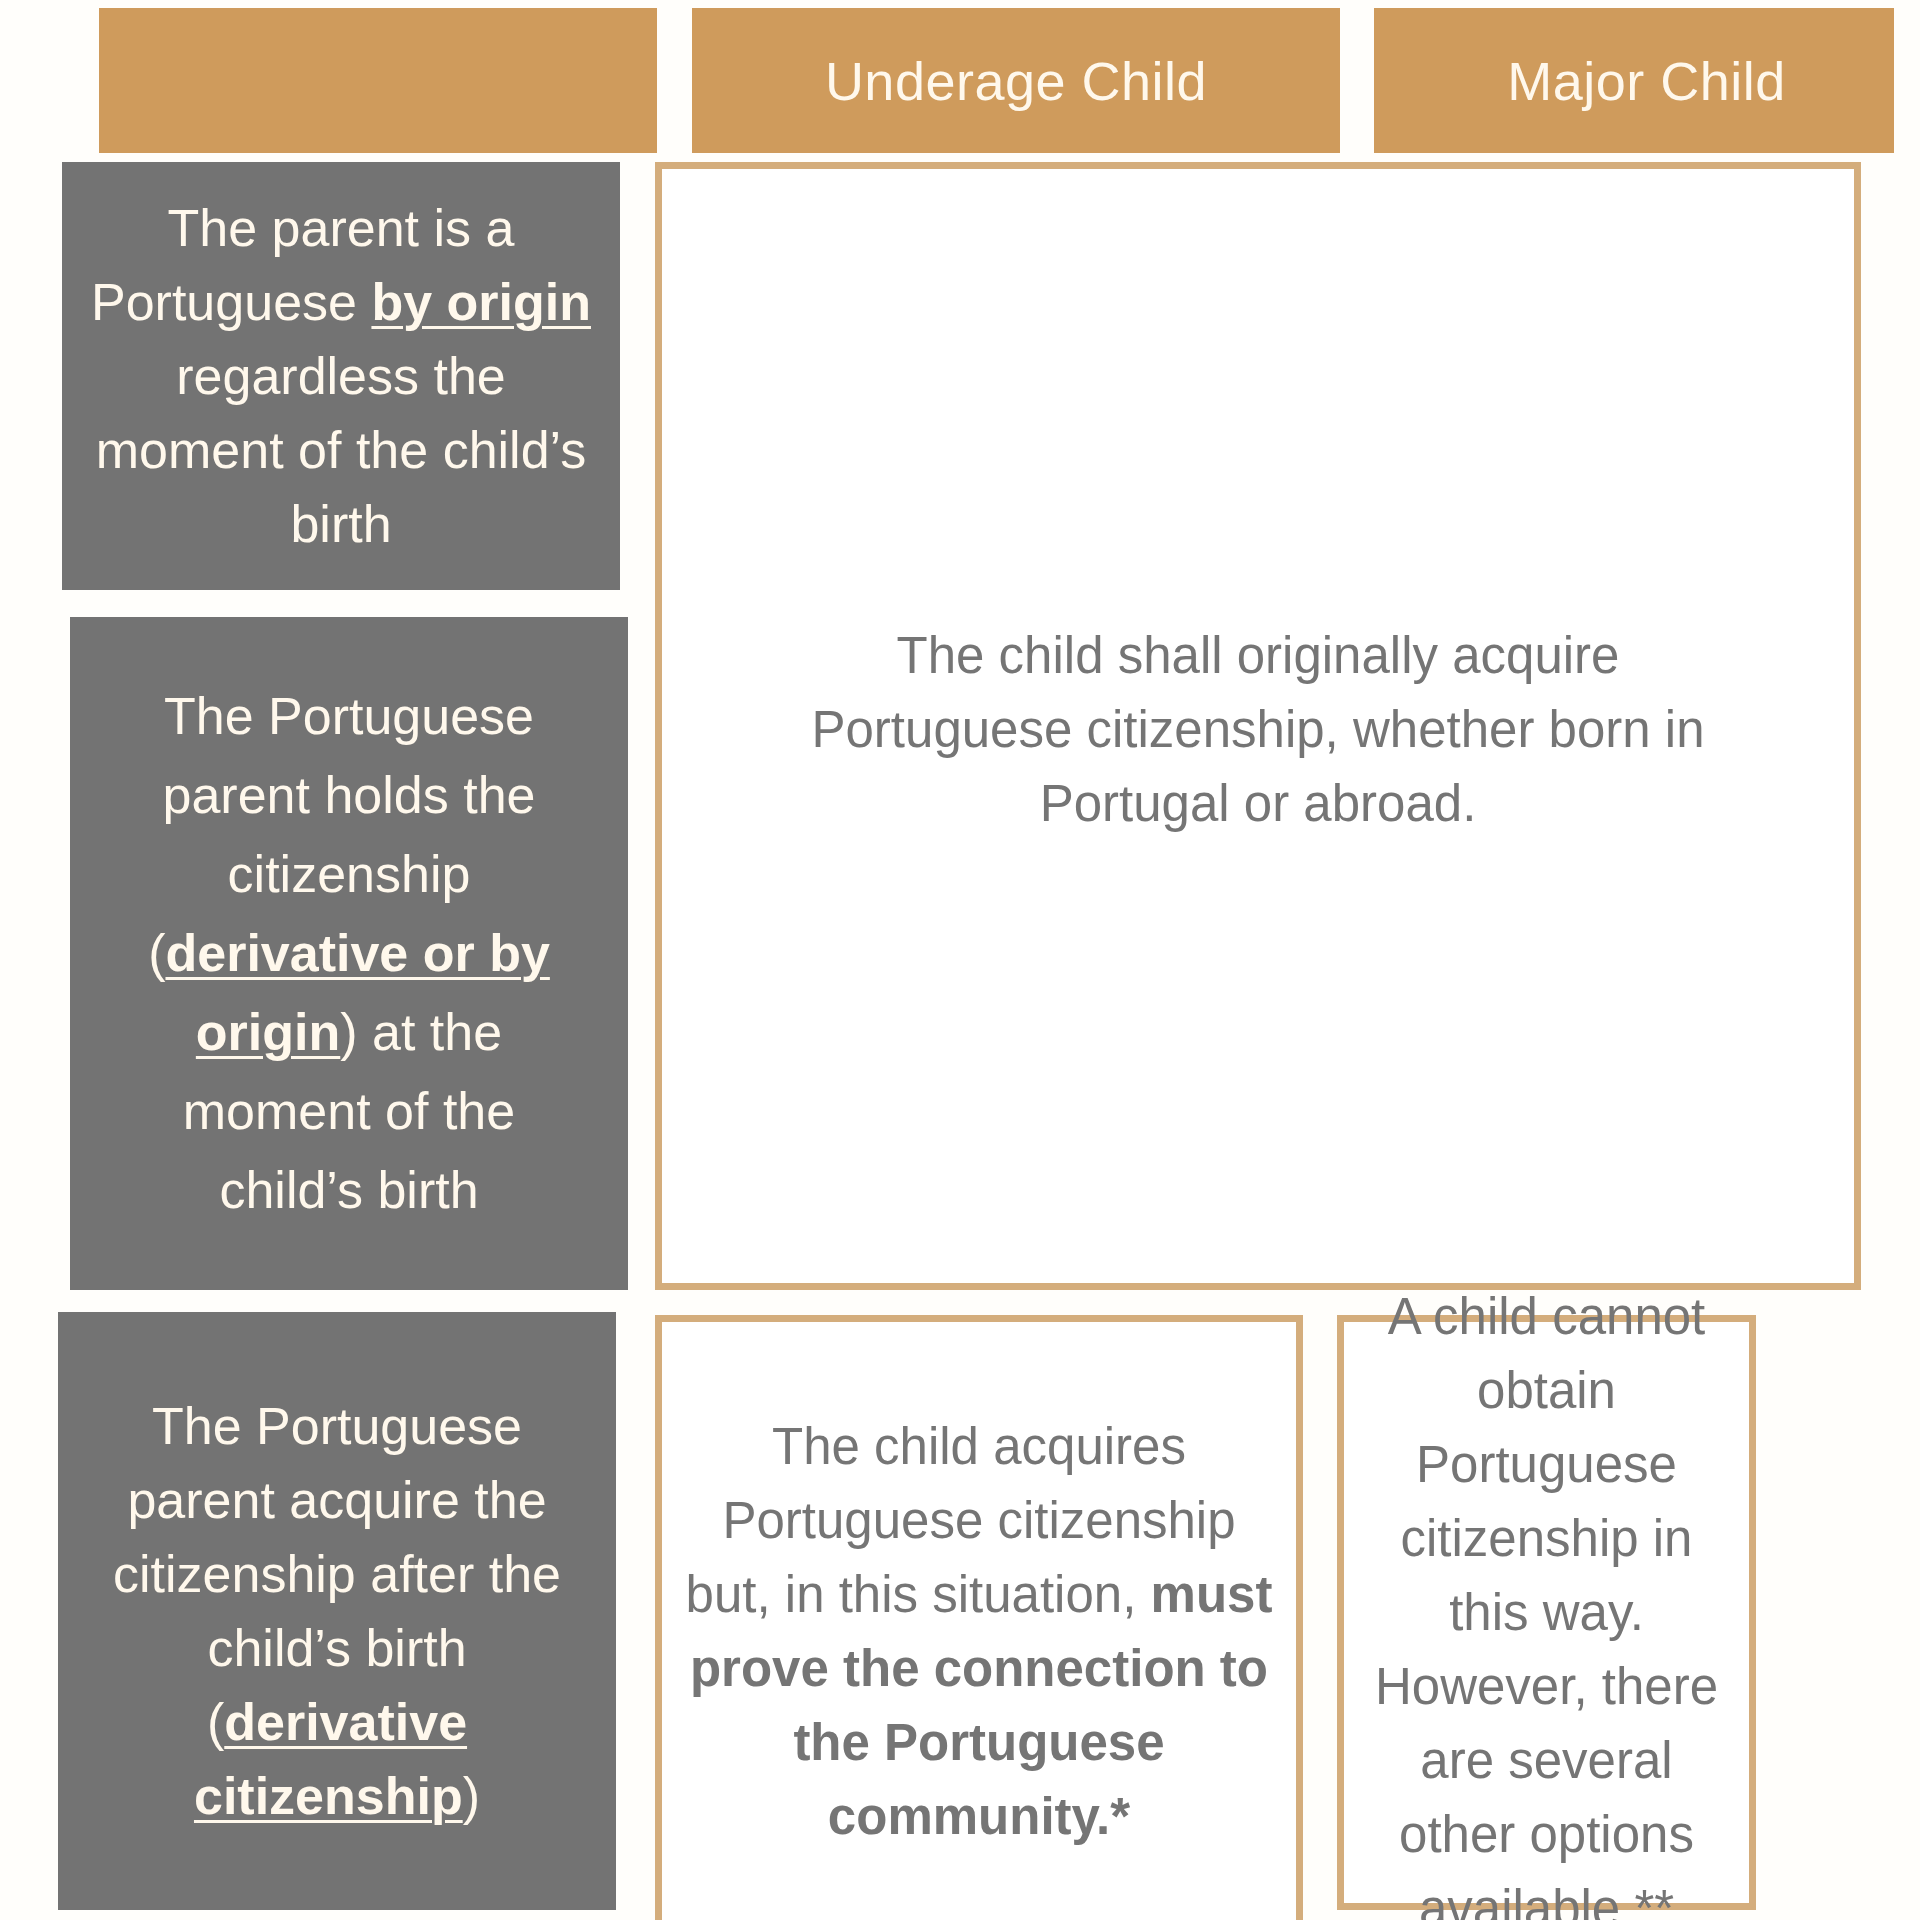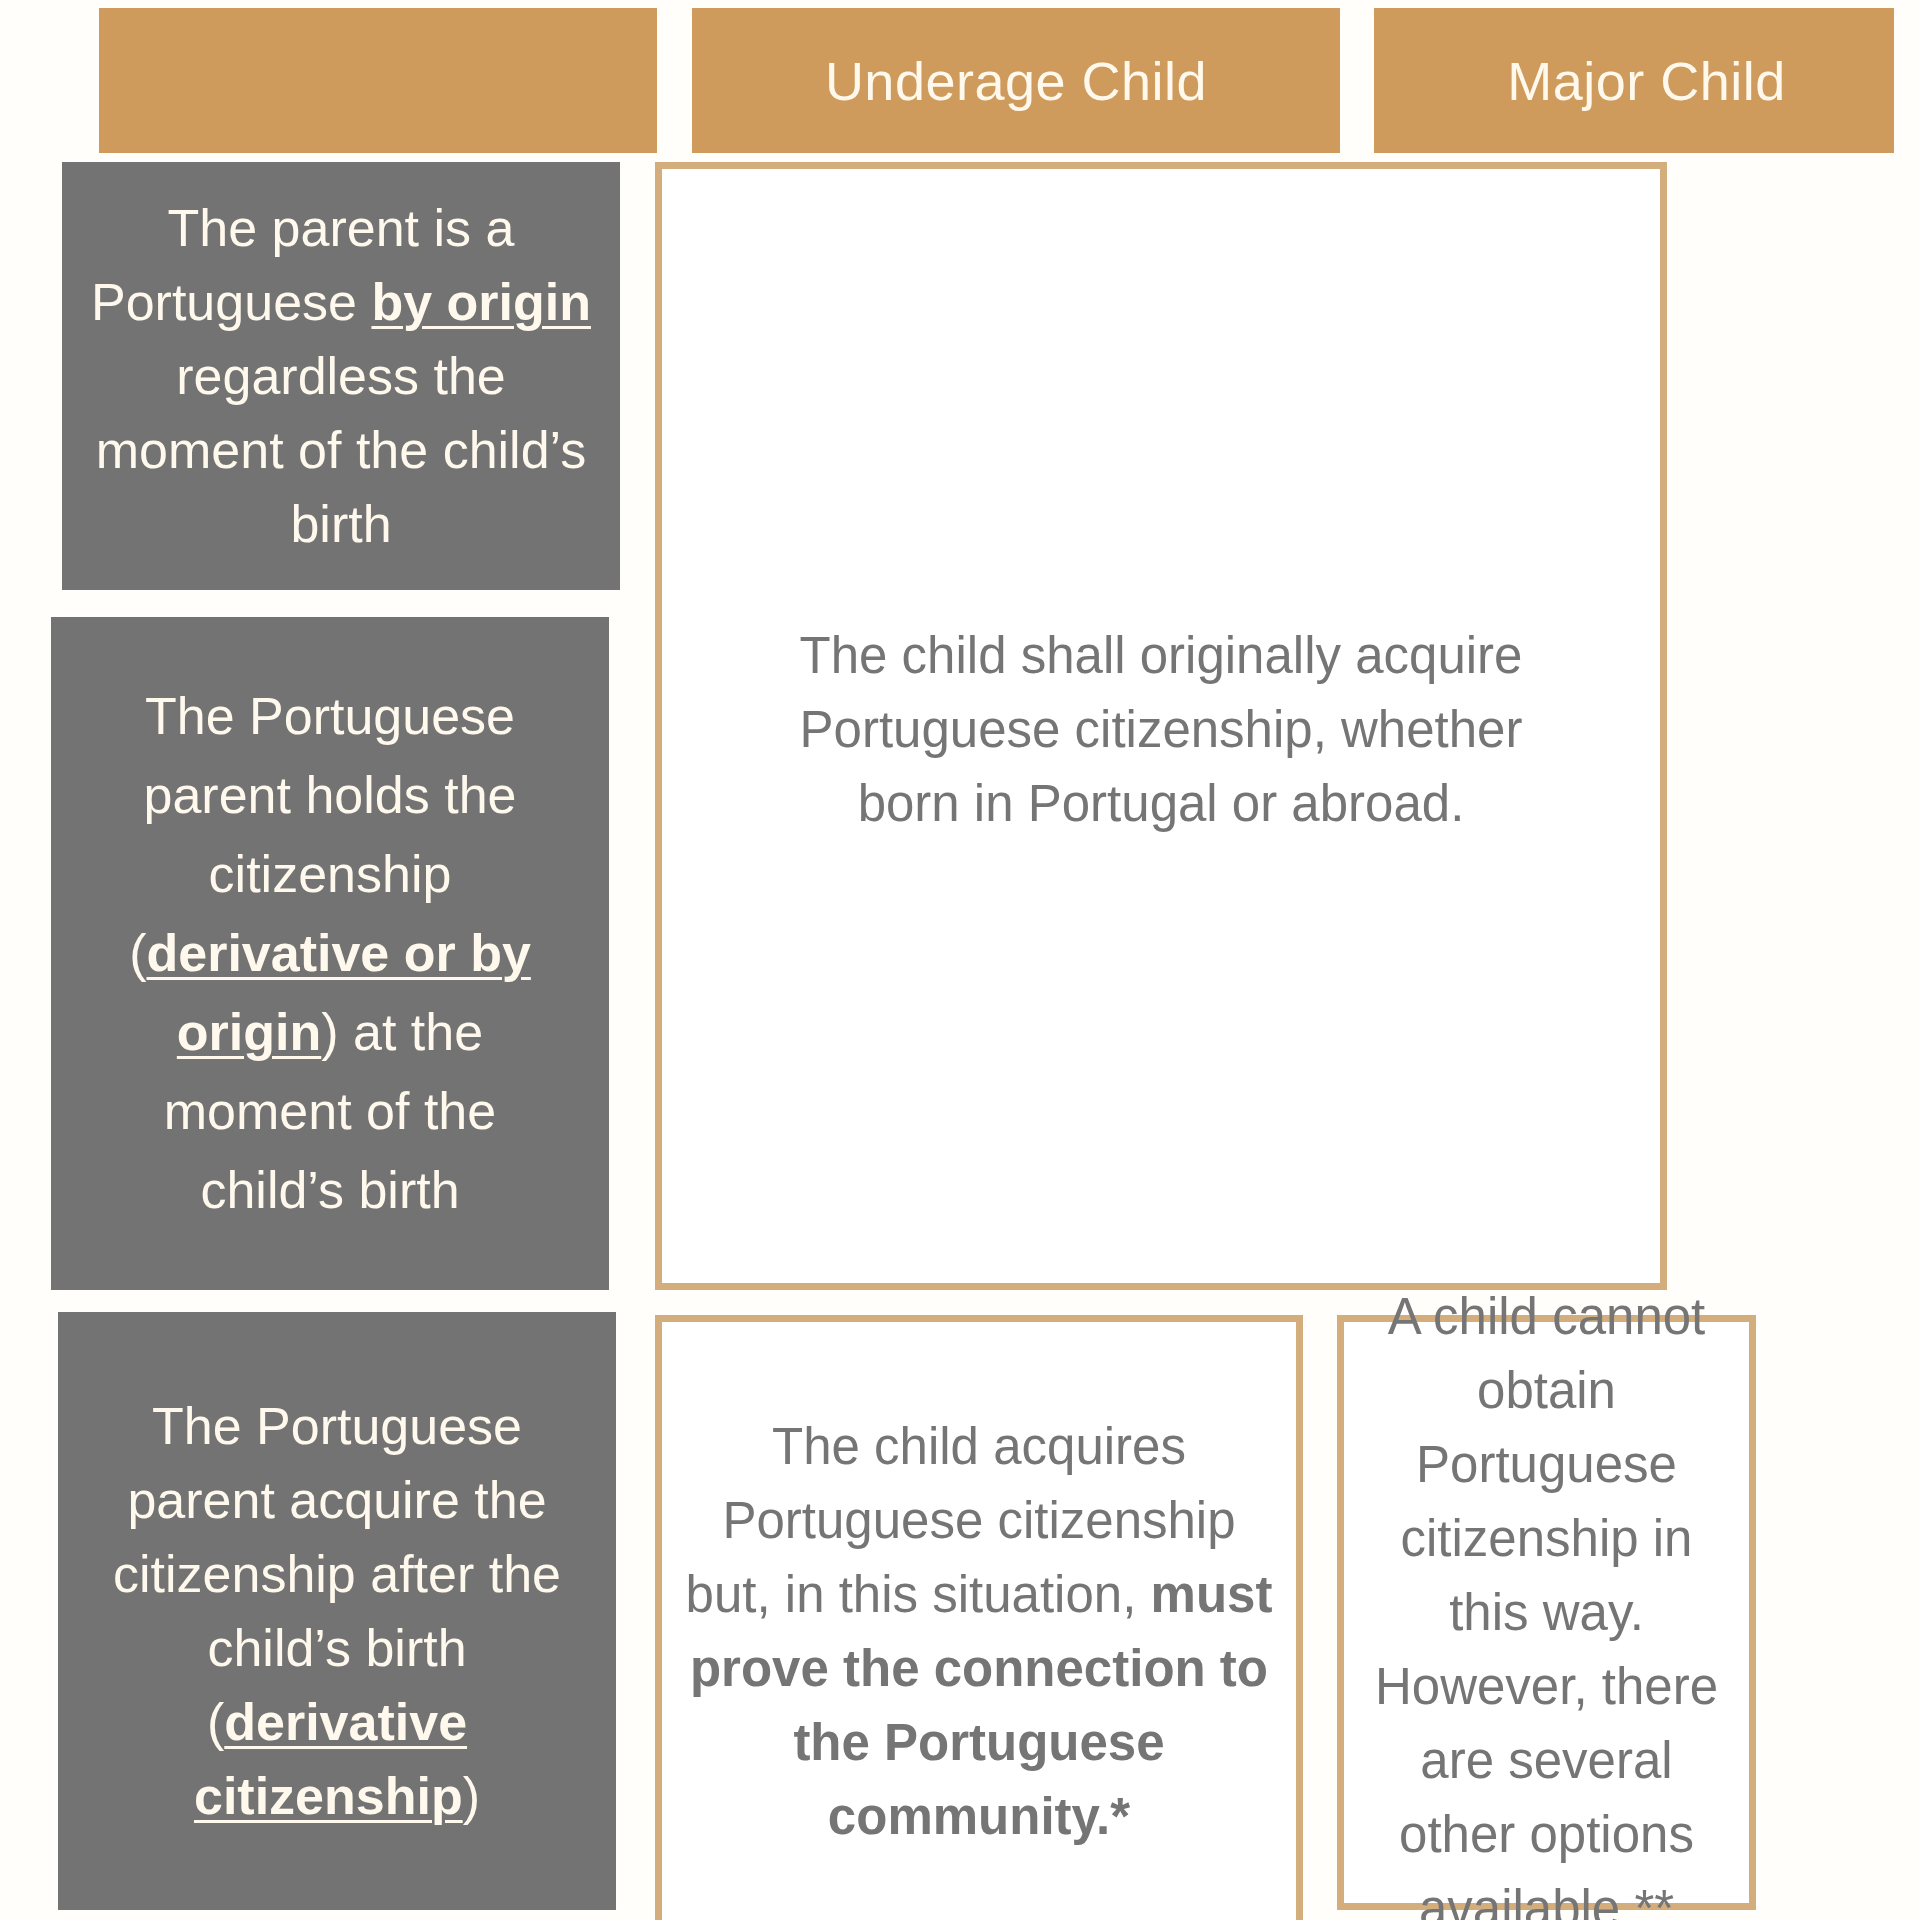--- a/index.html
+++ b/index.html
@@ -28,33 +28,33 @@
 <div class="cell hdr" style="left:1337px; top:8px; width:520px; height:145px;padding-left:25px;">
   <span>Major Child</span>
 </div>
 
 <div class="cell side" style="left:62px; top:162px; width:558px; height:428px;">
   <span class="txt">
     <span>The parent is a Portuguese </span><span class="u">by origin</span><span> regardless the moment of the child’s birth</span>
   </span>
 </div>
 
-<div class="cell side tight" style="left:51px; top:617px; width:558px; height:673px; padding:0 40px;">
+<div class="cell side tight" style="left:70px; top:617px; width:558px; height:673px; padding:0 40px;">
   <span class="txt">
     <span>The Portuguese parent holds the citizenship (</span><span class="u">derivative or by origin</span><span>) at the moment of the child’s birth</span>
   </span>
 </div>
 
 <div class="cell side" style="left:58px; top:1312px; width:558px; height:598px;">
   <span class="txt">
     <span>The Portuguese parent acquire the citizenship  after the child’s birth (</span><span class="u">derivative citizenship</span><span>)</span>
   </span>
 </div>
 
-<div class="cell out" style="left:655px; top:162px; width:1012px; height:1128px; padding:0 113px; align-items:flex-start; padding-top:450px;">
+<div class="cell out" style="left:655px; top:162px; width:1206px; height:1128px; padding:0 113px; align-items:flex-start; padding-top:450px;">
   <span class="txt">The child shall originally acquire Portuguese citizenship, whether born in Portugal or abroad.</span>
 </div>
 
 <div class="cell out" style="left:655px; top:1315px; width:648px; height:633px; padding:0 20px;">
   <span class="txt">
     <span>The child acquires Portuguese citizenship but, in this situation, </span><span class="b">must prove the connection to the Portuguese community.*</span>
   </span>
 </div>
 
 <div class="cell out" style="left:1337px; top:1315px; width:419px; height:595px; padding:0 22px;">

